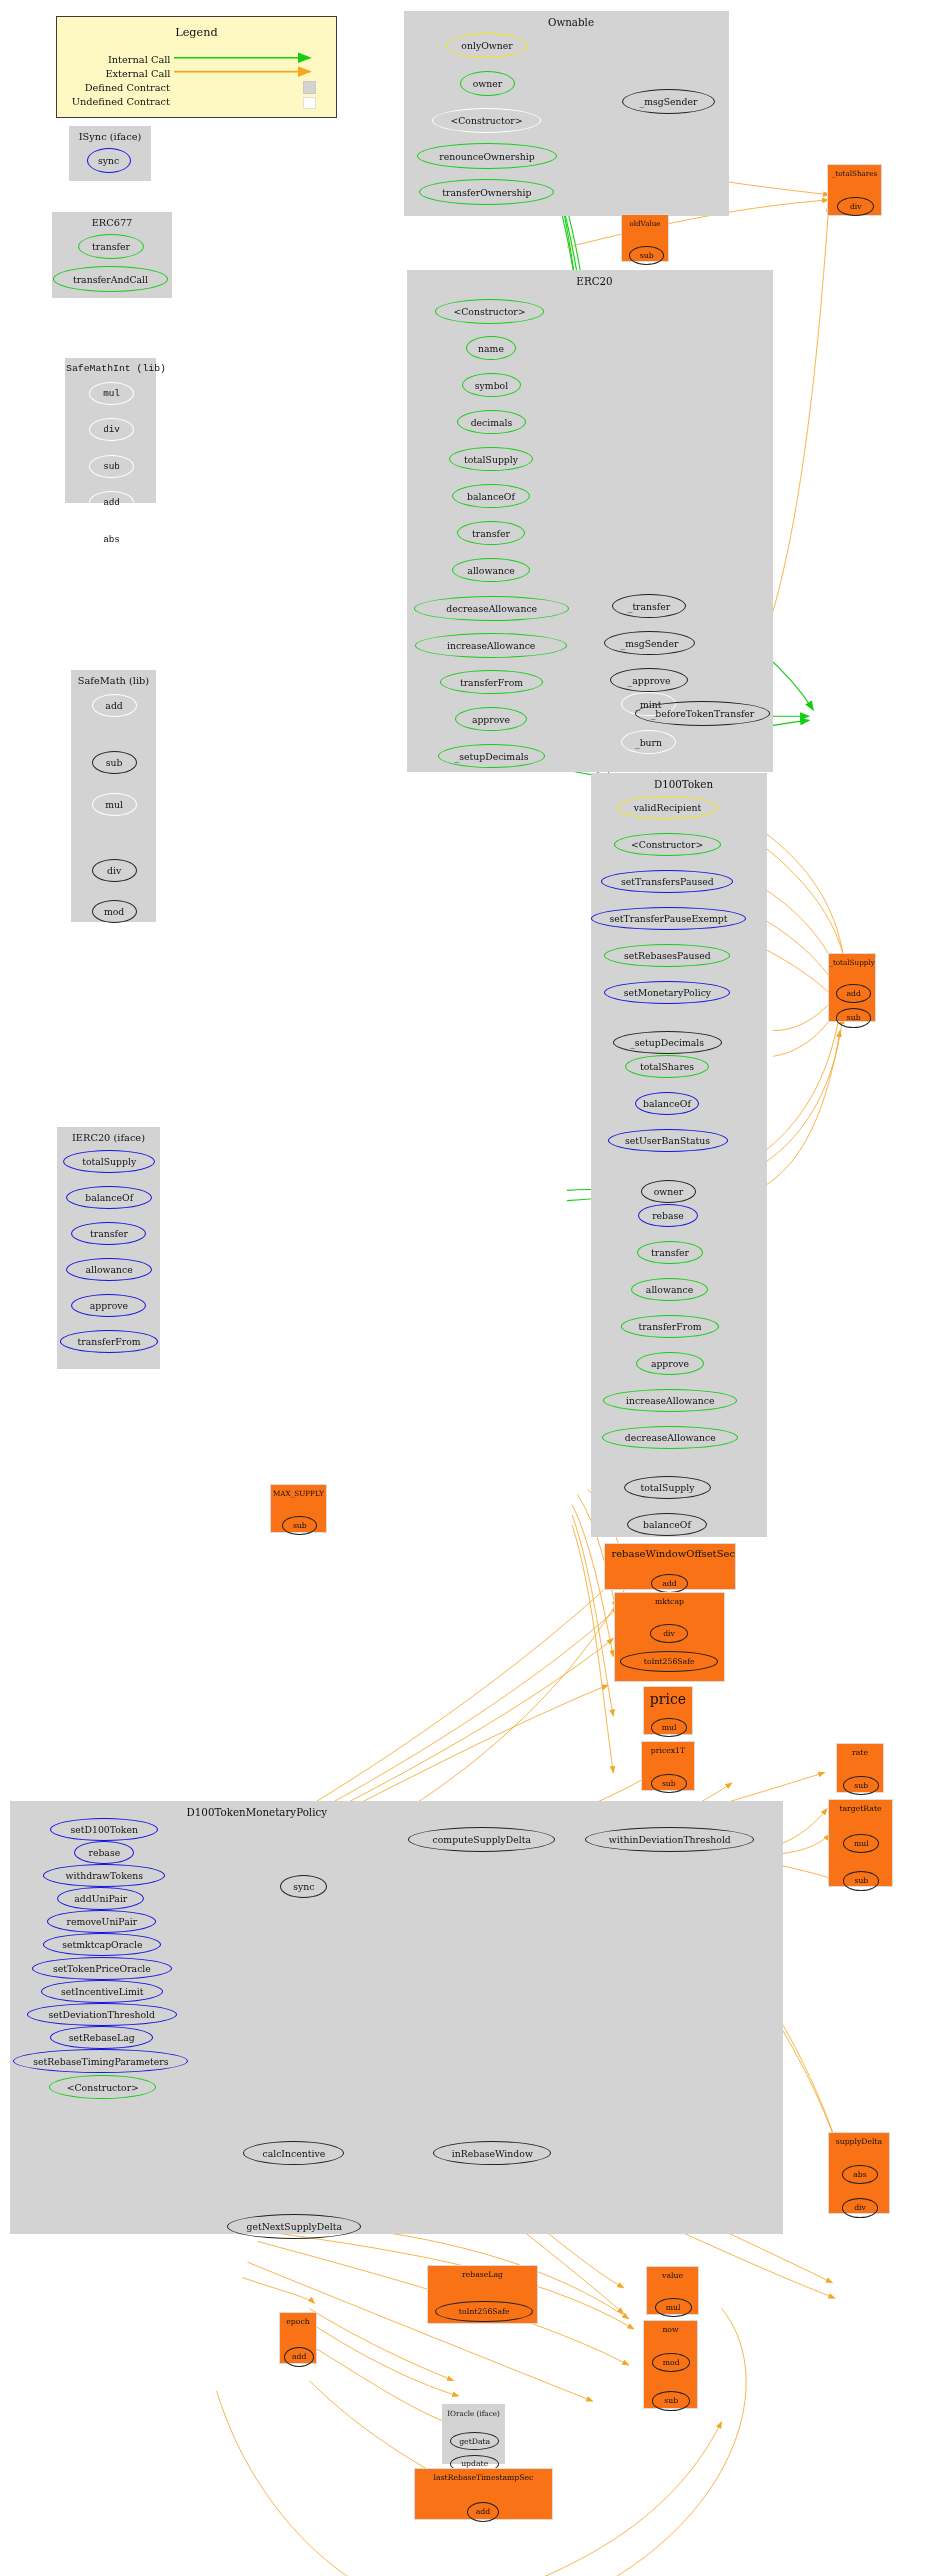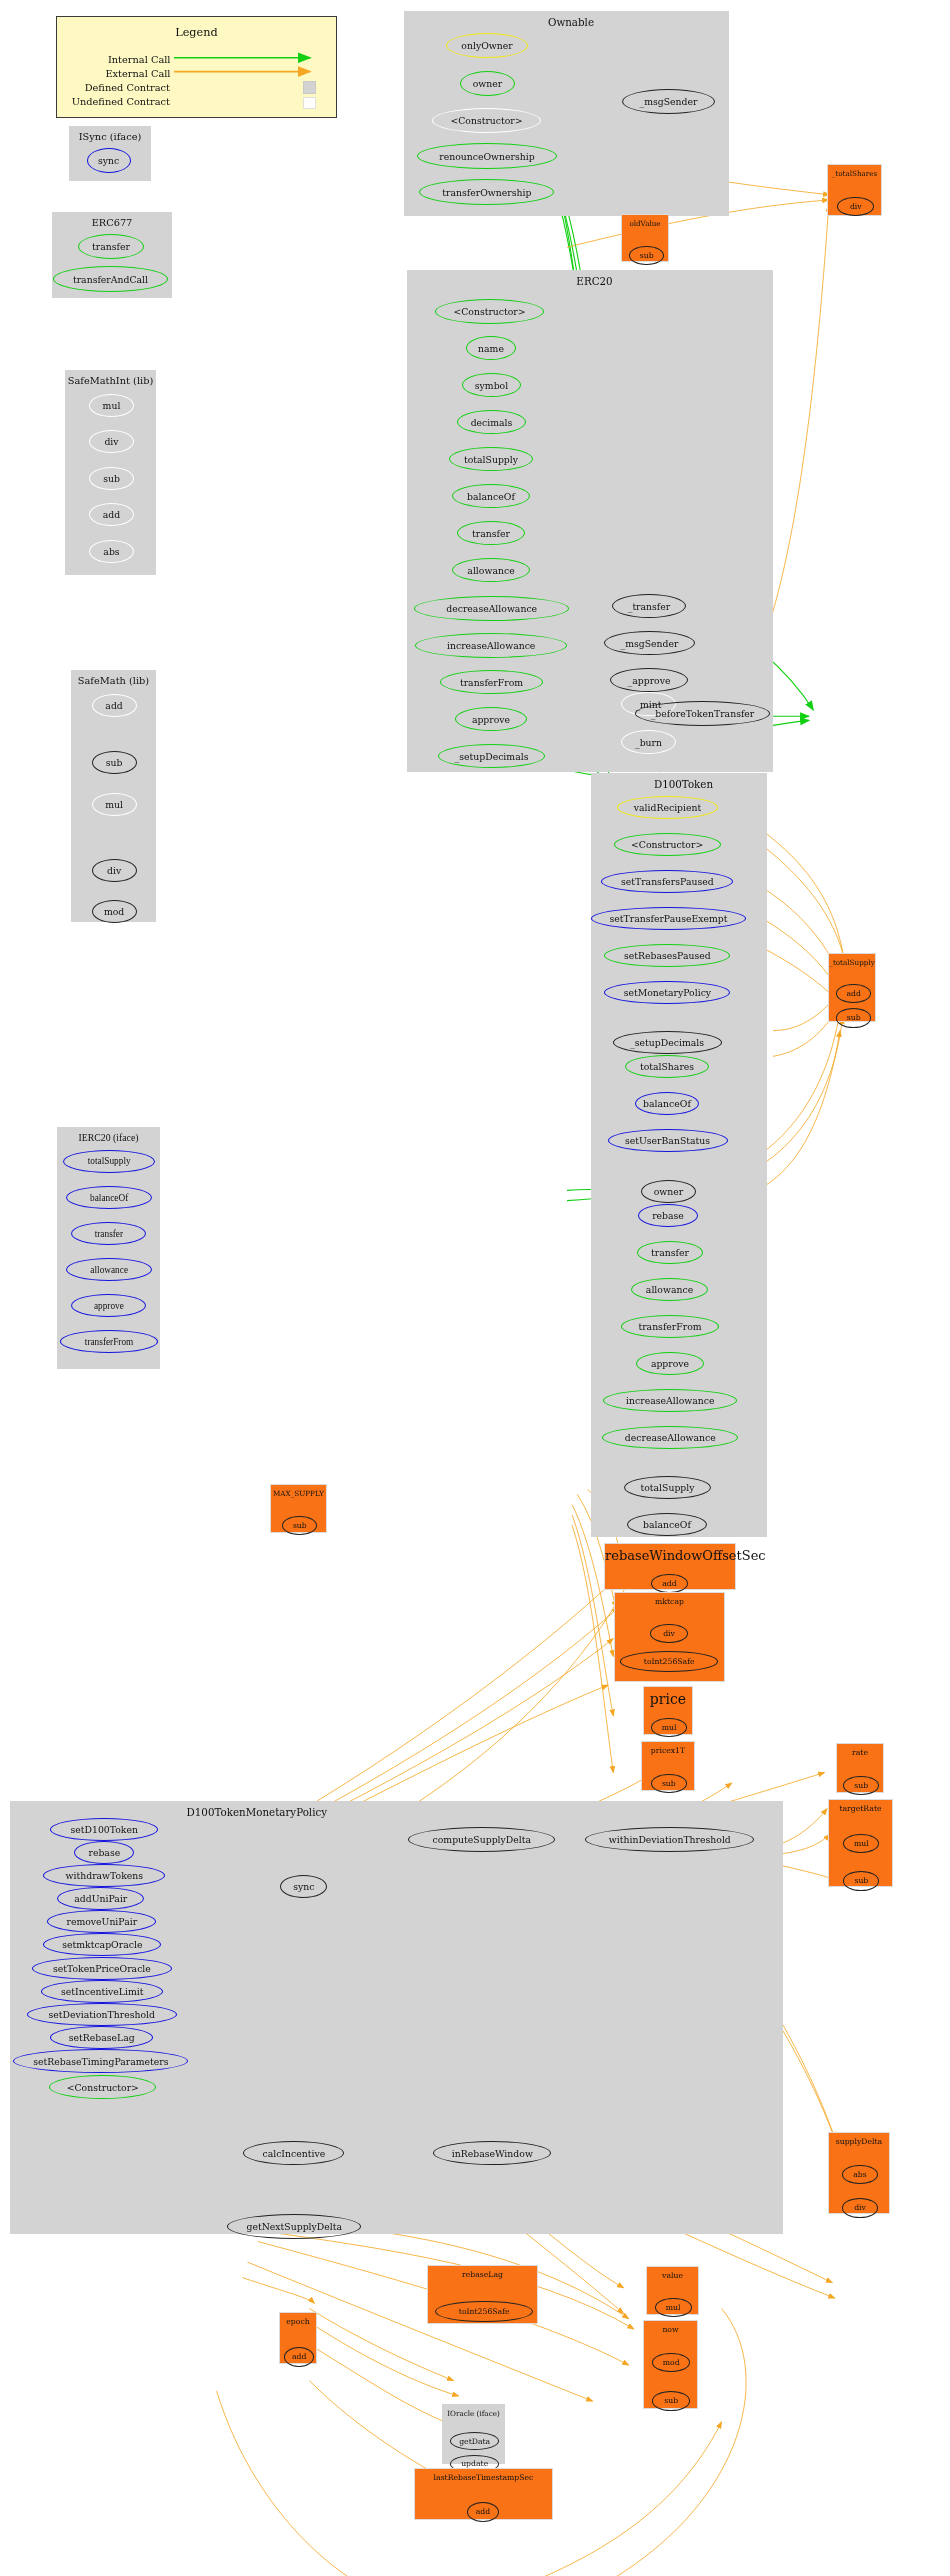--- a/index.html
+++ b/index.html
@@ -152,39 +152,39 @@
     <div class="cluster-title">ISync  (iface)</div>
     <div class="node n-blue" style="left:16.5px;top:20.6px;width:44px;height:25px;">sync</div>
   </div>
 
   <div class="cluster defined" style="left:52px;top:212px;width:120px;height:86px;">
     <div class="cluster-title">ERC677</div>
     <div class="node n-green" style="left:25px;top:20.6px;width:66px;height:25px;">transfer</div>
     <div class="node n-green" style="left:0px;top:53px;width:115px;height:26px;">transferAndCall</div>
   </div>
 
-  <div class="cluster defined" style="left:65px;top:370px;width:91px;height:205px;">
+  <div class="cluster defined" style="left:65px;top:358px;width:91px;height:145px;font-family:Liberation Mono, monospace;">
     <div class="cluster-title">SafeMathInt  (lib)</div>
     <div class="node n-white" style="left:23px;top:23px;width:45px;height:23px;">mul</div>
     <div class="node n-white" style="left:23px;top:59px;width:45px;height:23px;">div</div>
     <div class="node n-white" style="left:23px;top:96px;width:45px;height:23px;">sub</div>
     <div class="node n-white" style="left:23px;top:132px;width:45px;height:23px;">add</div>
     <div class="node n-white" style="left:23px;top:169px;width:45px;height:23px;">abs</div>
   </div>
 
   <div class="cluster defined" style="left:71px;top:670px;width:85px;height:252px;">
     <div class="cluster-title">SafeMath  (lib)</div>
     <div class="node n-white" style="left:19.6px;top:23px;width:45px;height:23px;">add</div>
     <div class="node n-black" style="left:19.6px;top:67px;width:45px;height:23px;">sub</div>
     <div class="node n-white" style="left:19.6px;top:122px;width:45px;height:23px;">mul</div>
     <div class="node n-black" style="left:19.6px;top:175px;width:45px;height:23px;">div</div>
     <div class="node n-black" style="left:19.6px;top:216px;width:45px;height:23px;">mod</div>
   </div>
 
-  <div class="cluster defined" style="left:57px;top:1127px;width:103px;height:242px;font-family:Liberation Serif, serif;">
+  <div class="cluster defined" style="left:57px;top:1127px;width:103px;height:242px;">
     <div class="cluster-title">IERC20  (iface)</div>
     <div class="node n-blue" style="left:5.2px;top:21.6px;width:92px;height:23px;">totalSupply</div>
     <div class="node n-blue" style="left:8.2px;top:58px;width:86px;height:23px;">balanceOf</div>
     <div class="node n-blue" style="left:13.4px;top:94px;width:75px;height:23px;">transfer</div>
     <div class="node n-blue" style="left:8.2px;top:130px;width:86px;height:23px;">allowance</div>
     <div class="node n-blue" style="left:13.4px;top:166px;width:75px;height:23px;">approve</div>
     <div class="node n-blue" style="left:2.1px;top:202px;width:98px;height:23px;">transferFrom</div>
   </div>
 
   <div class="cluster defined wide" style="left:404px;top:11.3px;width:325px;height:205px;">
@@ -287,21 +287,21 @@
     <div class="node n-black" style="left:7.2px;top:16.5px;width:35px;height:19.6px;font-size:7.7px;">add</div>
     <div class="node n-black" style="left:7.2px;top:41px;width:35px;height:19.6px;font-size:7.7px;">sub</div>
   </div>
 
   <div class="cluster undefined" style="left:270px;top:1484px;width:57px;height:49px;">
     <div class="cluster-title" style="font-size:7.2px;">MAX_SUPPLY</div>
     <div class="node n-black" style="left:11.3px;top:17.5px;width:35px;height:19.6px;font-size:7.7px;">sub</div>
   </div>
 
   <div class="cluster undefined" style="left:604px;top:1543px;width:132px;height:47px;">
-    <div class="cluster-title" style="font-size:13px;">rebaseWindowOffsetSec</div>
+    <div class="cluster-title" style="font-size:10px;text-align:right;">rebaseWindowOffsetSec</div>
     <div class="node n-black" style="left:46px;top:16.5px;width:37px;height:19.6px;font-size:7.7px;">add</div>
   </div>
 
   <div class="cluster undefined" style="left:614px;top:1592px;width:111px;height:90px;">
     <div class="cluster-title" style="font-size:7.7px;">mktcap</div>
     <div class="node n-black" style="left:35px;top:17.5px;width:38px;height:19.6px;font-size:7.7px;">div</div>
     <div class="node n-black" style="left:5.2px;top:45px;width:98px;height:20.6px;font-size:7.7px;">toInt256Safe</div>
   </div>
 
   <div class="cluster undefined" style="left:643px;top:1686px;width:50px;height:49px;">

